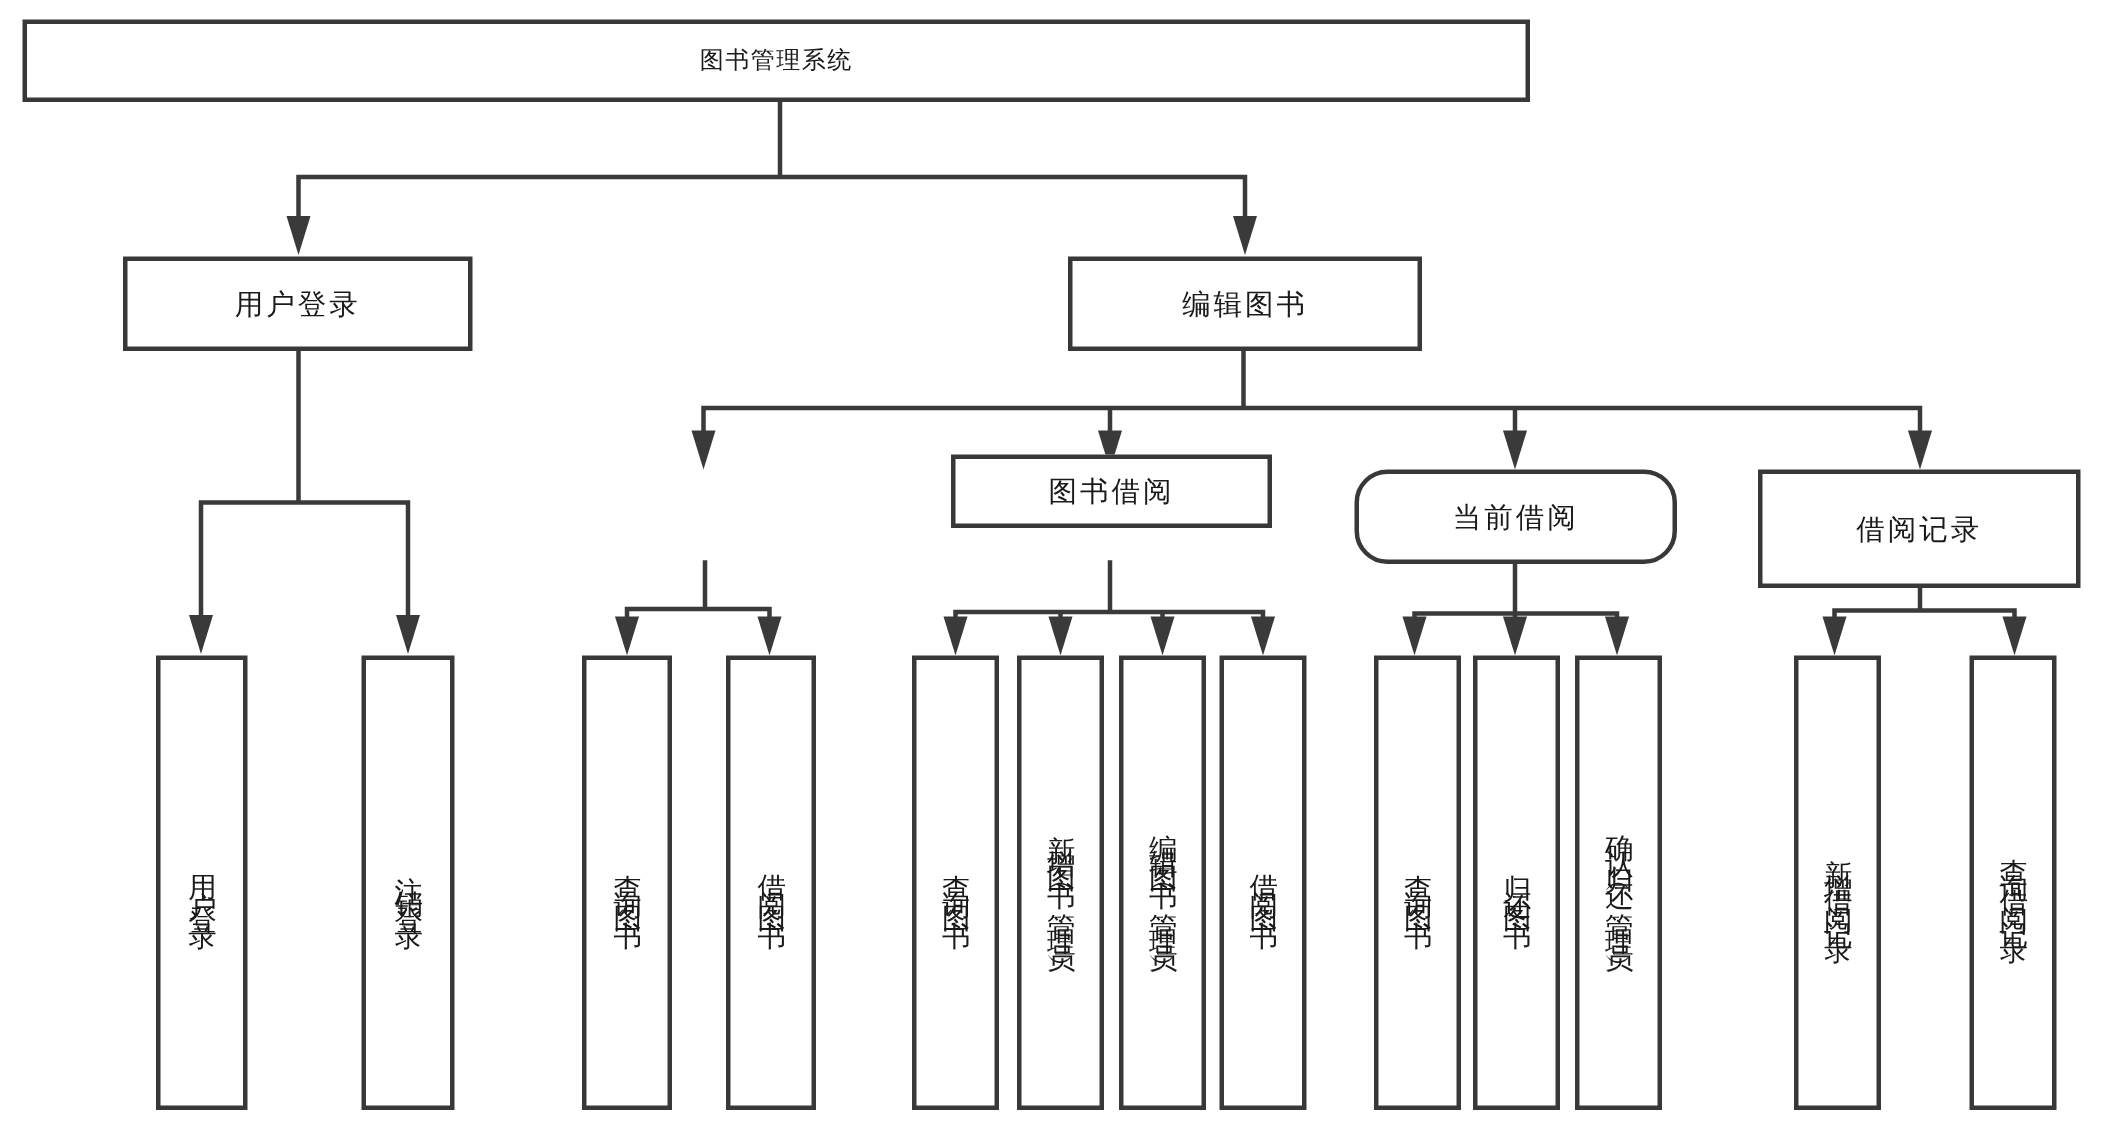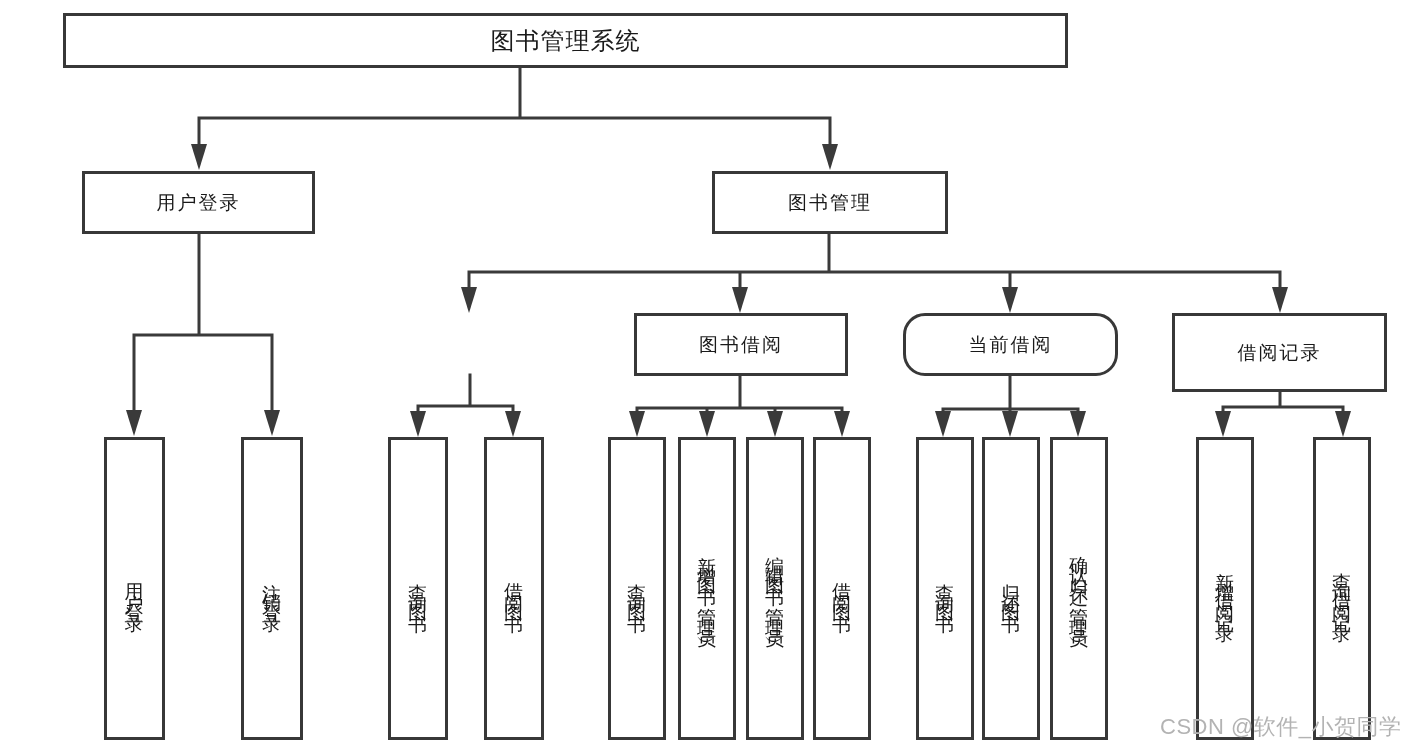--- a/index.html
+++ b/index.html
@@ -29,37 +29,36 @@
     color: #1a1a1a;
     display: flex;
     align-items: center;
     justify-content: center;
   }
   .hnode {
     font-size: 19px;
     letter-spacing: 2px;
   }
   .root-node {
-    font-size: 24px;
+    font-size: 16px;
     letter-spacing: 1px;
-    margin-left: 48px;
   }
   .vnode {
     writing-mode: vertical-rl;
     text-orientation: mixed;
     font-size: 19px;
     letter-spacing: 0.55em;
     line-height: 1;
   }
   
   .n-root   { left: 15px;  top: 13px;  width: 1005px; height: 55px; }
   .n-l2a    { left: 82px;  top: 171px; width: 233px;  height: 63px; }
   .n-l2b    { left: 712px; top: 171px; width: 236px;  height: 63px; }
   .n-l3a    { left: 363px; top: 313px; width: 215px;  height: 63px; }
-  .n-l3b    { left: 634px; top: 313px; width: 214px;  height: 63px; font-family: Liberation Mono, monospace; }
+  .n-l3b    { left: 634px; top: 303px; width: 214px;  height: 49px; font-family: Liberation Mono, monospace; }
   .n-l3c    { left: 903px; top: 313px; width: 215px;  height: 63px; border-radius: 22px; }
   .n-l3d    { left: 1172px;top: 313px; width: 215px;  height: 79px; }
   .leaf     { top: 437px; height: 303px; }
   .n-g1a { left: 104px;  width: 61px; }
   .n-g1b { left: 241px;  width: 62px; }
   .n-g2a { left: 388px;  width: 60px; }
   .n-g2b { left: 484px;  width: 60px; }
   .n-g3a { left: 608px;  width: 58px; }
   .n-g3b { left: 678px;  width: 58px; }
   .n-g3c { left: 746px;  width: 58px; }
@@ -127,21 +126,21 @@
   </svg>
 
   <div class="node hnode root-node n-root">
     <span>图书管理系统</span>
   </div>
 
   <div class="node hnode n-l2a">
     <span>用户登录</span>
   </div>
   <div class="node hnode n-l2b">
-    <span>图书管理</span>
+    <span>编辑图书</span>
   </div>
 
   <div class="node hnode n-l3b">
     <span>图书借阅</span>
   </div>
   <div class="node hnode n-l3c">
     <span>当前借阅</span>
   </div>
   <div class="node hnode n-l3d">
     <span>借阅记录</span>
@@ -184,15 +183,14 @@
     <span>确认归还（管理员）</span>
   </div>
 
   <div class="node vnode leaf n-g5a">
     <span>新增借阅记录</span>
   </div>
   <div class="node vnode leaf n-g5b">
     <span>查询借阅记录</span>
   </div>
 
-  <div class="watermark">CSDN @软件_小贺同学</div>
 
 </div>
 
 </body></html>

